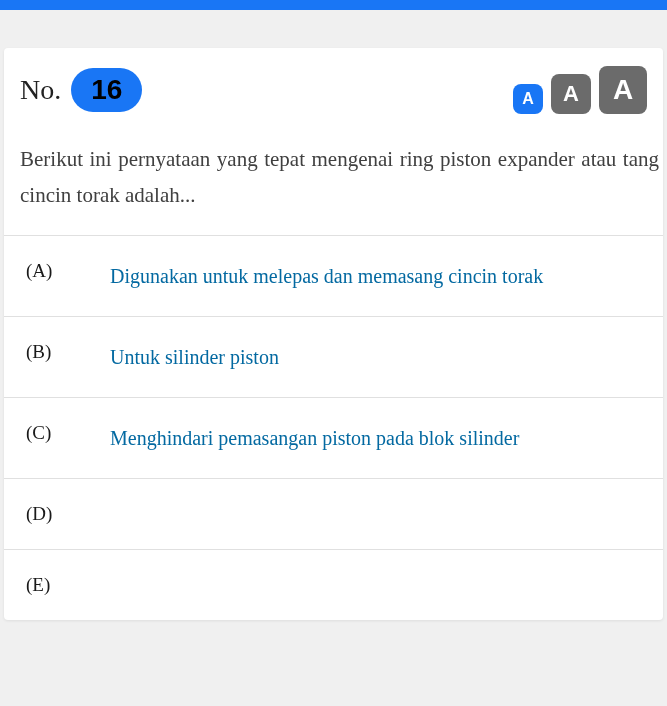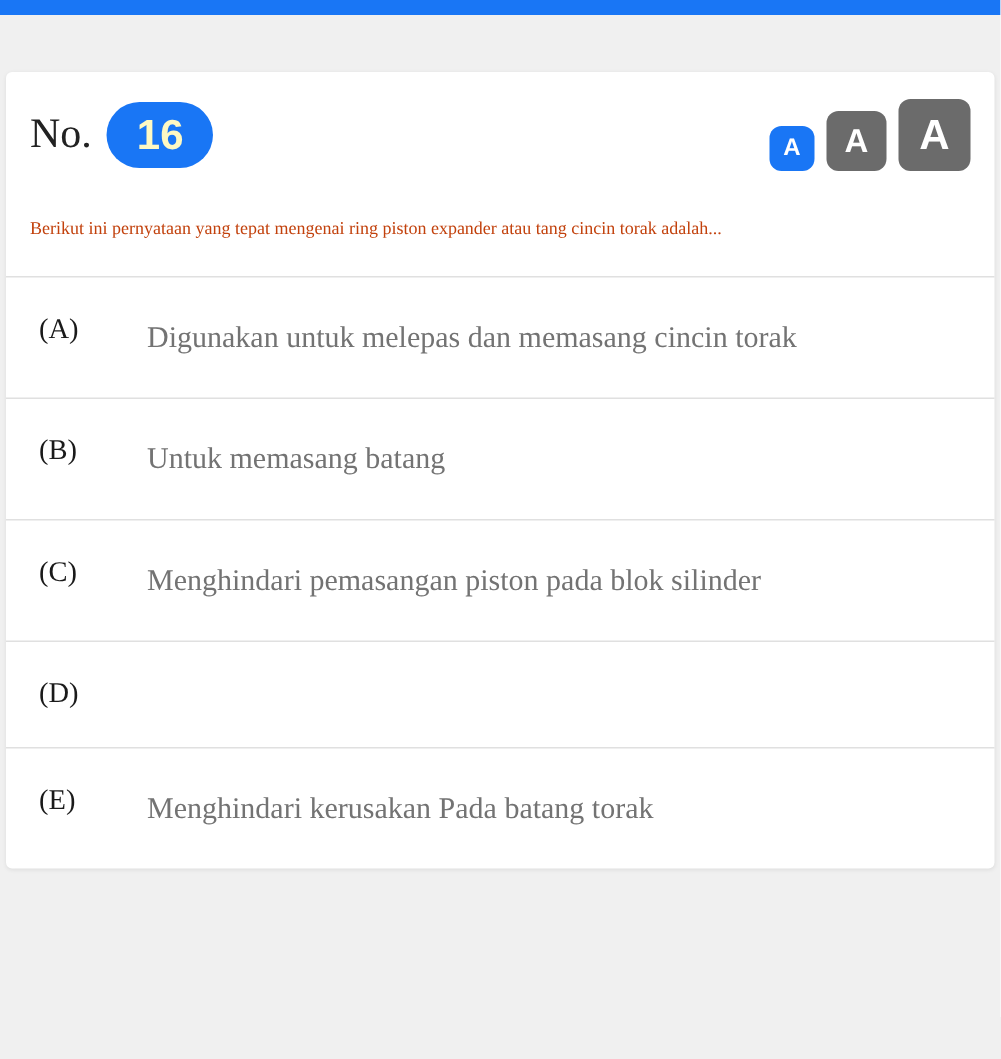--- a/index.html
+++ b/index.html
@@ -36,21 +36,21 @@
       align-items: center;
       gap: 10px;
     }
     .no-label {
       font-size: 28px;
       color: #222;
       font-weight: 400;
     }
     .question-number {
       background: #1976f5;
-      color: #fef9c3;
+      color: #000000;
       font-size: 28px;
       font-weight: 700;
       padding: 6px 20px;
       border-radius: 24px;
       font-family: Arial, sans-serif;
     }
     .font-controls {
       display: flex;
       align-items: flex-end;
       gap: 8px;
@@ -76,22 +76,22 @@
       width: 40px;
       height: 40px;
       font-size: 22px;
     }
     .font-btn.large {
       width: 48px;
       height: 48px;
       font-size: 28px;
     }
     .question-text {
-      font-size: 12px;
-      color: #c2410c;
+      font-size: 21px;
+      color: #404040;
       line-height: 1.7;
       padding: 18px 4px 22px 16px;
       text-align: justify;
     }
     .options {
       border-top: 1px solid #e0e0e0;
     }
     .option-row {
       display: flex;
       align-items: flex-start;
@@ -105,23 +105,24 @@
     }
     .option-letter {
       font-size: 19px;
       color: #1a1a1a;
       white-space: nowrap;
       min-width: 36px;
       font-variant: small-caps;
     }
     .option-text {
       font-size: 20px;
-      color: #737373;
+      color: #0369a1;
       line-height: 1.6;
       flex: 1;
+      margin-left: 12px;
     }
   </style>
 </head>
 <body>
 
 <div class="top-bar"></div>
 
 <div class="card">
   <div class="header">
     <div class="header-left">
@@ -137,27 +138,26 @@
 
   <div class="question-text">Berikut ini pernyataan yang tepat mengenai ring piston expander atau tang cincin torak adalah...</div>
 
   <div class="options">
     <div class="option-row">
       <span class="option-letter">(A)</span>
       <span class="option-text">Digunakan untuk melepas dan memasang cincin torak</span>
     </div>
     <div class="option-row">
       <span class="option-letter">(B)</span>
-      <span class="option-text">Untuk memasang batang</span>
+      <span class="option-text">Untuk silinder piston</span>
     </div>
     <div class="option-row">
       <span class="option-letter">(C)</span>
       <span class="option-text">Menghindari pemasangan piston pada blok silinder</span>
     </div>
     <div class="option-row">
       <span class="option-letter">(D)</span>
     </div>
     <div class="option-row">
       <span class="option-letter">(E)</span>
-      <span class="option-text">Menghindari kerusakan Pada batang torak</span>
     </div>
   </div>
 </div>
 
 </body></html>

